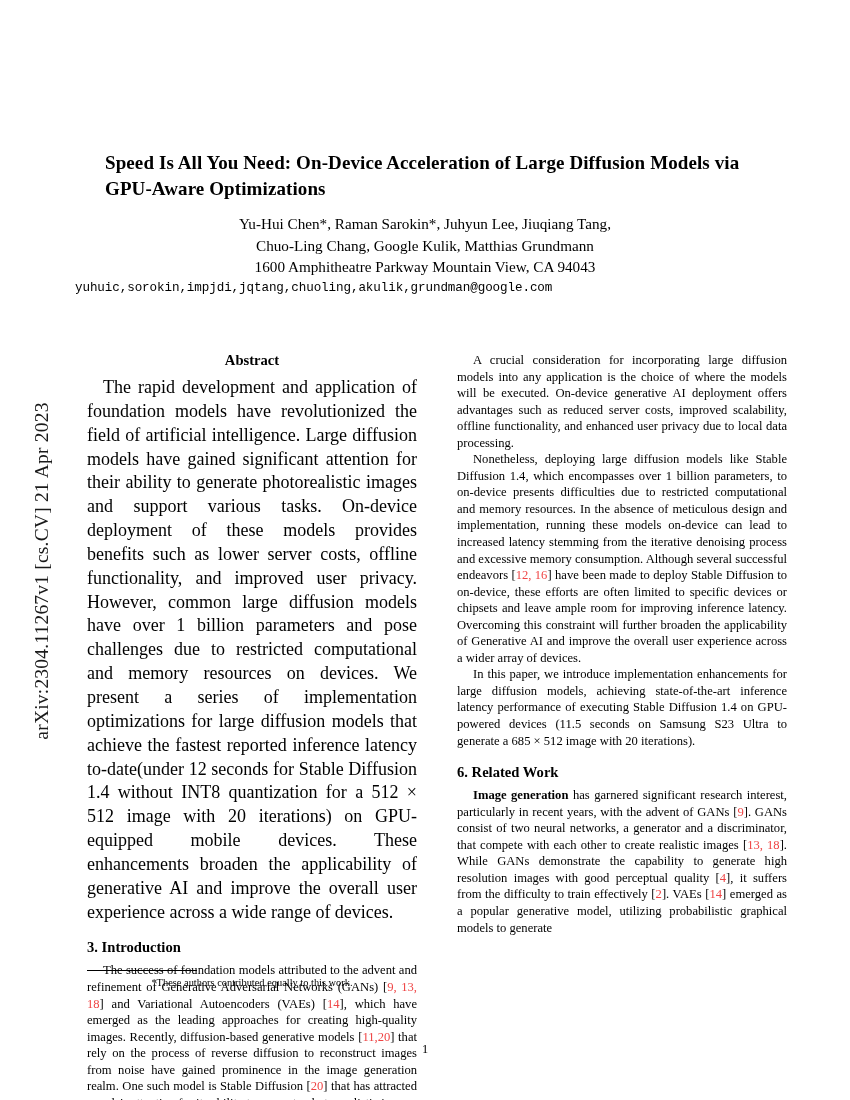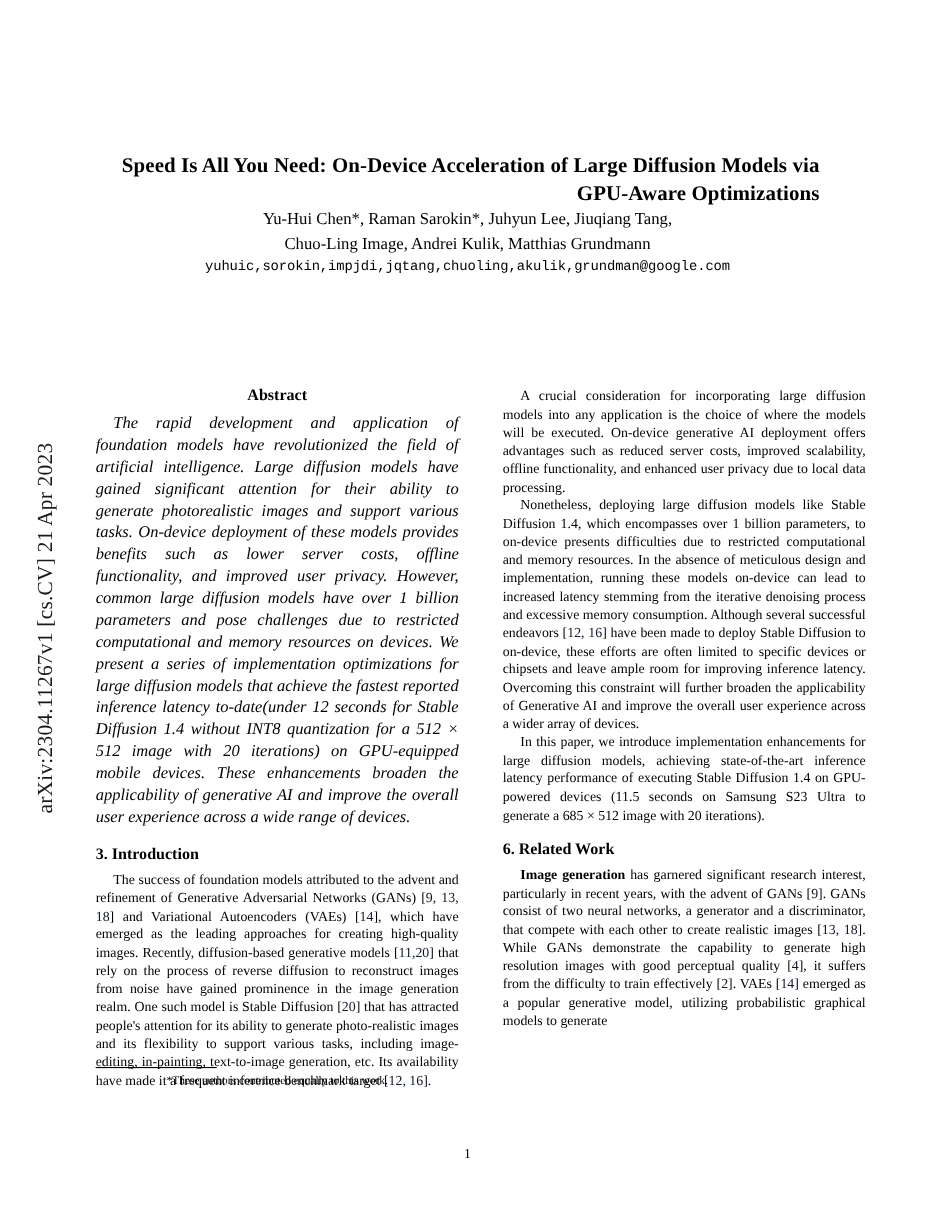--- a/index.html
+++ b/index.html
@@ -39,38 +39,38 @@
   }
   .content {
     position: absolute;
     left: 75px;
     top: 138px;
     width: 700px;
   }
   .title {
     font-size: 19px;
     font-weight: bold;
-    text-align: right;
+    text-align: left;
     line-height: 1.35;
     letter-spacing: 0.1px;
-    margin: 0 30px;
+    margin: 12px 30px;
   }
   .authors {
     text-align: center;
     font-size: 15.2px;
     line-height: 1.42;
   }
   .authors .line2 { }
   .affil {
     text-align: center;
     font-size: 15.2px;
     line-height: 1.42;
   }
   .emails {
-    text-align: center;
+    text-align: left;
     font-family: "Liberation Mono", monospace;
     font-size: 12.6px;
     margin-top: 3px;
     letter-spacing: -0.1px;
   }
 
   .columns {
     position: absolute;
     left: 75px;
     top: 352px;
@@ -99,30 +99,29 @@
   }
   p.body {
     font-size: 12.6px;
     line-height: 1.315;
     text-align: justify;
     margin: 0;
     text-indent: 16px;
     hyphens: auto;
   }
   p.abs {
-    font-size: 15px;
+    font-size: 18px;
     line-height: 1.325;
     text-align: justify;
     margin: 0;
     text-indent: 16px;
-    font-style: italic;
   }
   p.body + p.body { margin-top: 0; }
   .sec-block { margin-top: 15px; }
-  .cite { color: #0f172a; }
+  .cite { color: #ef4444; }
   .bold { font-weight: bold; }
 
   .footnote-rule {
     position: absolute;
     left: 0;
     top: 618px;
     width: 110px;
     border-top: 0.8px solid #000;
   }
   .footnote {
@@ -149,22 +148,23 @@
 
 <div class="page">
 
   <div class="arxiv-stamp">arXiv:2304.11267v1  [cs.CV]  21 Apr 2023</div>
 
   <div class="content">
     <div class="title">Speed Is All You Need: On-Device Acceleration of Large Diffusion Models via GPU-Aware Optimizations</div>
 
     <div class="authors">
       <div>Yu-Hui Chen*, Raman Sarokin*, Juhyun Lee, Jiuqiang Tang,</div>
-      <div class="line2">Chuo-Ling Image, Andrei Kulik, Matthias Grundmann</div>
+      <div class="line2">Chuo-Ling Chang, Google Kulik, Matthias Grundmann</div>
     </div>
+    <div class="affil">1600 Amphitheatre Parkway Mountain View, CA 94043</div>
     <div class="emails">yuhuic,sorokin,impjdi,jqtang,chuoling,akulik,grundman@google.com</div>
   </div>
 
   <div class="columns">
 
     <div class="col col-left">
       <div class="abstract-head">Abstract</div>
       <p class="abs">The rapid development and application of foundation models have revolutionized the field of artificial intelligence. Large diffusion models have gained significant attention for their ability to generate photorealistic images and support various tasks. On-device deployment of these models provides benefits such as lower server costs, offline functionality, and improved user privacy. However, common large diffusion models have over 1 billion parameters and pose challenges due to restricted computational and memory resources on devices. We present a series of implementation optimizations for large diffusion models that achieve the fastest reported inference latency to-date(under 12 seconds for Stable Diffusion 1.4 without INT8 quantization for a 512 × 512 image with 20 iterations) on GPU-equipped mobile devices. These enhancements broaden the applicability of generative AI and improve the overall user experience across a wide range of devices.</p>
 
       <div class="sec-block">

